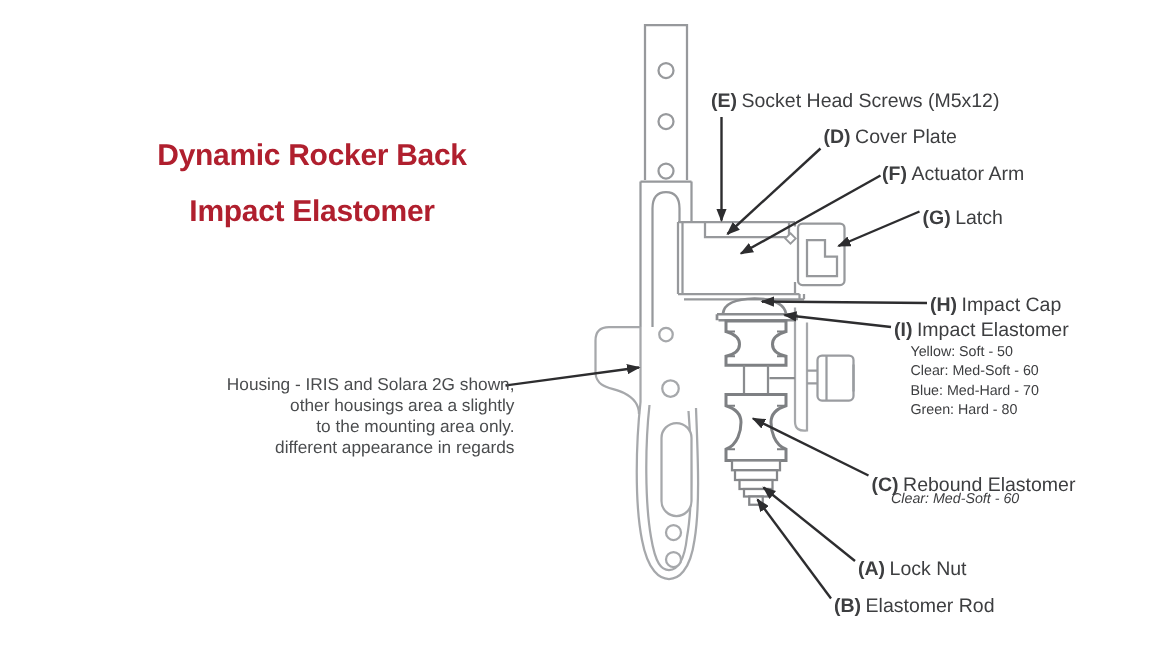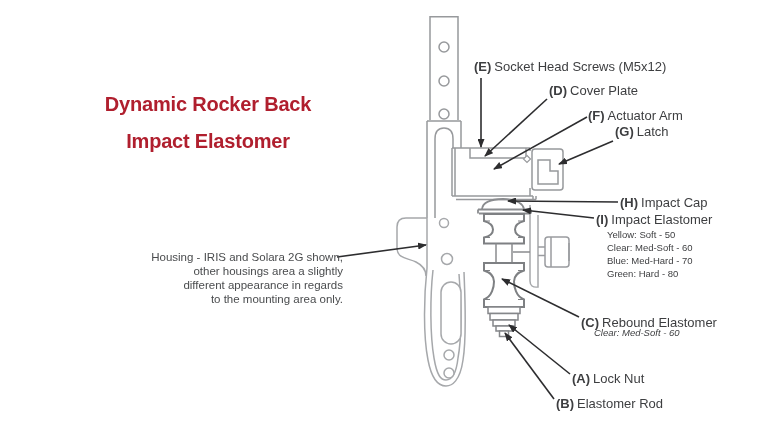--- a/index.html
+++ b/index.html
@@ -118,34 +118,34 @@
 </svg>
 
 <div id="title" class="abs">
   <div>Dynamic Rocker Back</div>
   <div>Impact Elastomer</div>
 </div>
 
 <div id="housing-note" class="abs">
   <div>Housing - IRIS and Solara 2G shown,</div>
   <div>other housings area a slightly</div>
+  <div>to the mounting area only.</div>
   <div>different appearance in regards</div>
-  <div>to the mounting area only.</div>
 </div>
 
 <div class="abs callout" style="left:474px;top:59px">
   <b>(E)</b><span class="txt">Socket Head Screws (M5x12)</span>
 </div>
 <div class="abs callout" style="left:549px;top:83px">
   <b>(D)</b><span class="txt">Cover Plate</span>
 </div>
 <div class="abs callout" style="left:588px;top:108px">
   <b>(F)</b><span class="txt">Actuator Arm</span>
 </div>
-<div class="abs callout" style="left:615px;top:124px">
+<div class="abs callout" style="left:615px;top:137px">
   <b>(G)</b><span class="txt">Latch</span>
 </div>
 <div class="abs callout" style="left:620px;top:195px">
   <b>(H)</b><span class="txt">Impact Cap</span>
 </div>
 <div class="abs callout" style="left:596px;top:212px">
   <b>(I)</b><span class="txt">Impact Elastomer</span>
 </div>
 <div class="abs sub-list" style="left:607px;top:228px">
   <div>Yellow: Soft - 50</div>

